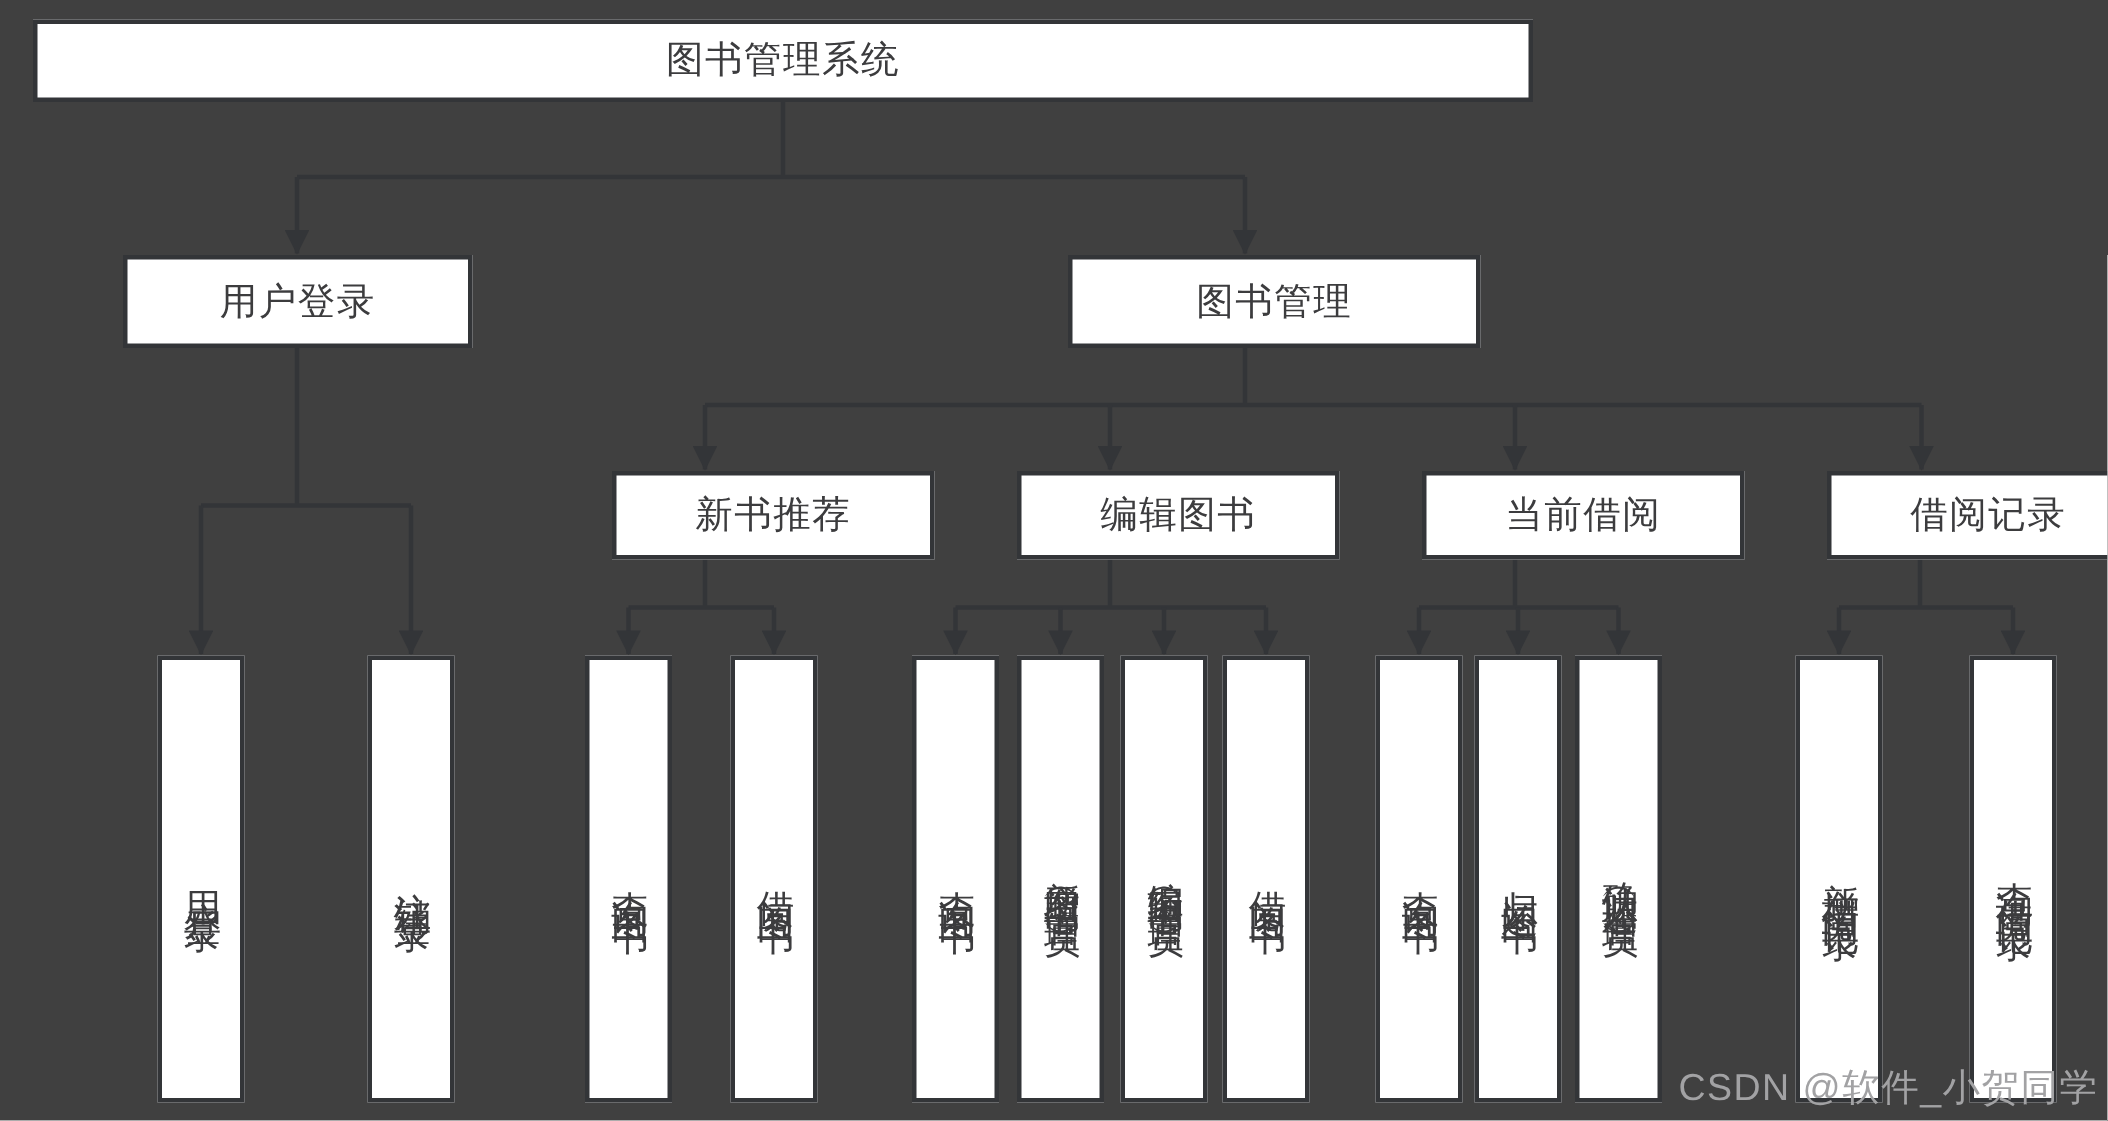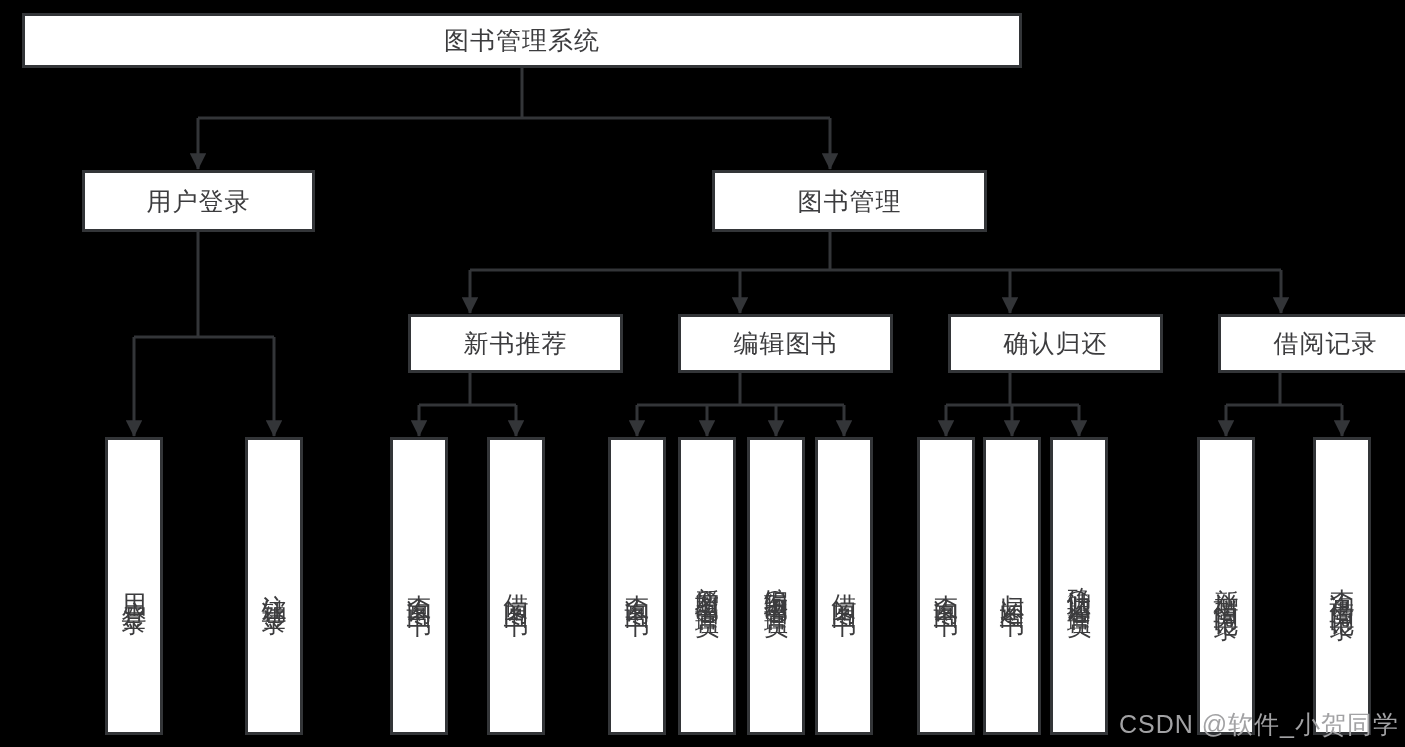--- a/index.html
+++ b/index.html
@@ -6,21 +6,21 @@
   html, body {
     margin: 0;
     padding: 0;
     background: #ffffff;
     font-family: "Liberation Sans", "DejaVu Sans", sans-serif;
   }
   .stage {
     position: relative;
     width: 1405px;
     height: 747px;
-    background: #000000;
+    background: #404040;
     overflow: hidden;
   }
   .connectors {
     position: absolute;
     left: 0;
     top: 0;
     width: 1405px;
     height: 747px;
     pointer-events: none;
   }
@@ -112,21 +112,21 @@
     <path d="M1342 405 V436" fill="none" stroke="#333538" stroke-width="3" marker-end="url(#arrow)"></path>
   </svg>
 
   <div class="box root-box">图书管理系统</div>
 
   <div class="box l2" style="left:82px; width:233px;">用户登录</div>
   <div class="box l2" style="left:712px; width:275px;">图书管理</div>
 
   <div class="box l3" style="left:363px;">新书推荐</div>
   <div class="box l3" style="left:633px;">编辑图书</div>
-  <div class="box l3" style="left:903px;">确认归还</div>
+  <div class="box l3" style="left:903px;">当前借阅</div>
   <div class="box l3" style="left:1173px;">借阅记录</div>
 
   <div class="box v leaf" style="left:105px;">用户登录</div>
   <div class="box v leaf" style="left:245px;">注销登录</div>
 
   <div class="box v leaf" style="left:390px;">查询图书</div>
   <div class="box v leaf" style="left:487px;">借阅图书</div>
 
   <div class="box v leaf" style="left:608px;">查询图书</div>
   <div class="box v leaf long" style="left:678px;">新增图书（管理员）</div>

